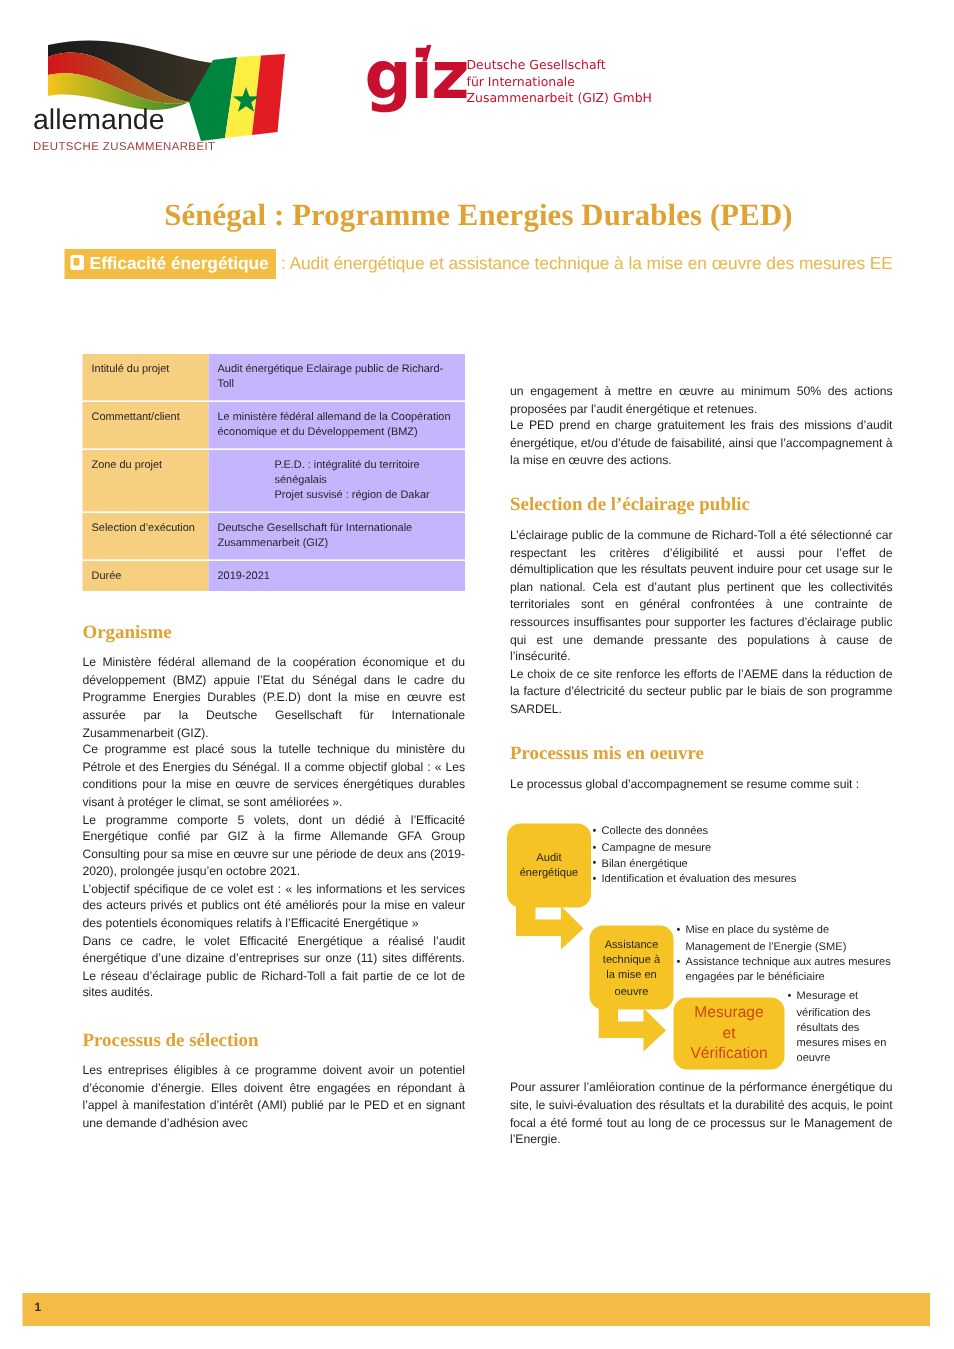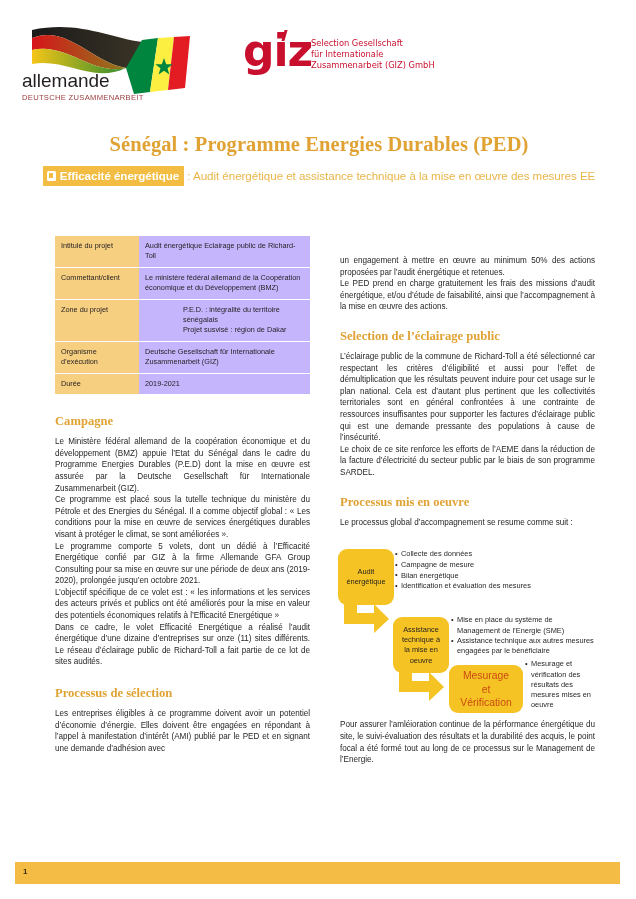--- a/index.html
+++ b/index.html
@@ -298,21 +298,21 @@
         <div style="font-size:7.6px;color:#9c3d3d;letter-spacing:0.3px;margin-top:2px;">DEUTSCHE ZUSAMMENARBEIT</div>
       </div>
     </div>
 
     <div class="logo-giz">
       <div class="giz-wordmark">
         <span>giz</span>
         <span class="acc"></span>
       </div>
       <div class="giz-lines">
-        <div>Selection Gesellschaft</div>
+        <div>Deutsche Gesellschaft</div>
         <div>für Internationale</div>
         <div>Zusammenarbeit (GIZ) GmbH</div>
       </div>
     </div>
   </div>
 
   <div class="title-area">
     <div class="doc-title">Sénégal : Programme Energies Durables (PED)</div>
     <div class="subtitle-line">
       <span class="badge"><span class="badge-icon"></span><span>Efficacité énergétique</span></span><span class="subtitle-rest"> : Audit énergétique et assistance technique à la mise en œuvre des mesures EE</span>
@@ -330,31 +330,31 @@
         <tr>
           <td class="k">Commettant/client</td>
           <td class="v">Le ministère fédéral allemand de la Coopération économique et du Développement (BMZ)</td>
         </tr>
         <tr>
           <td class="k">Zone du projet</td>
           <td class="v" style="white-space:pre-line;padding-left:44px;">P.E.D. : intégralité du territoire sénégalais
 Projet susvisé : région de Dakar</td>
         </tr>
         <tr>
-          <td class="k">Organisme d’exécution</td>
+          <td class="k">Selection d’exécution</td>
           <td class="v">Deutsche Gesellschaft für Internationale Zusammenarbeit (GIZ)</td>
         </tr>
         <tr>
           <td class="k">Durée</td>
           <td class="v">2019-2021</td>
         </tr>
       </tbody>
     </table>
 
-    <h2 class="sec">Campagne</h2>
+    <h2 class="sec">Organisme</h2>
     <p class="body">Le Ministère fédéral allemand de la coopération économique et du développement (BMZ) appuie l’Etat du Sénégal dans le cadre du Programme Energies Durables (P.E.D) dont la mise en œuvre est assurée par la Deutsche Gesellschaft für Internationale Zusammenarbeit (GIZ).</p>
     <p class="body">Ce programme est placé sous la tutelle technique du ministère du Pétrole et des Energies du Sénégal. Il a comme objectif global : « Les conditions pour la mise en œuvre de services énergétiques durables visant à protéger le climat, se sont améliorées ».</p>
     <p class="body">Le programme comporte 5 volets, dont un dédié à l’Efficacité Energétique confié par GIZ à la firme Allemande GFA Group Consulting pour sa mise en œuvre sur une période de deux ans (2019-2020), prolongée jusqu’en octobre 2021.</p>
     <p class="body">L’objectif spécifique de ce volet est : « les informations et les services des acteurs privés et publics ont été améliorés pour la mise en valeur des potentiels économiques relatifs à l’Efficacité Energétique »</p>
     <p class="body">Dans ce cadre, le volet Efficacité Energétique a réalisé l’audit énergétique d’une dizaine d’entreprises sur onze (11) sites différents. Le réseau d’éclairage public de Richard-Toll a fait partie de ce lot de sites audités.</p>
 
     <div class="spacer-18"></div>
 
     <h2 class="sec">Processus de sélection</h2>
     <p class="body">Les entreprises éligibles à ce programme doivent avoir un potentiel d’économie d’énergie. Elles doivent être engagées en répondant à l’appel à manifestation d’intérêt (AMI) publié par le PED et en signant une demande d’adhésion avec</p>

